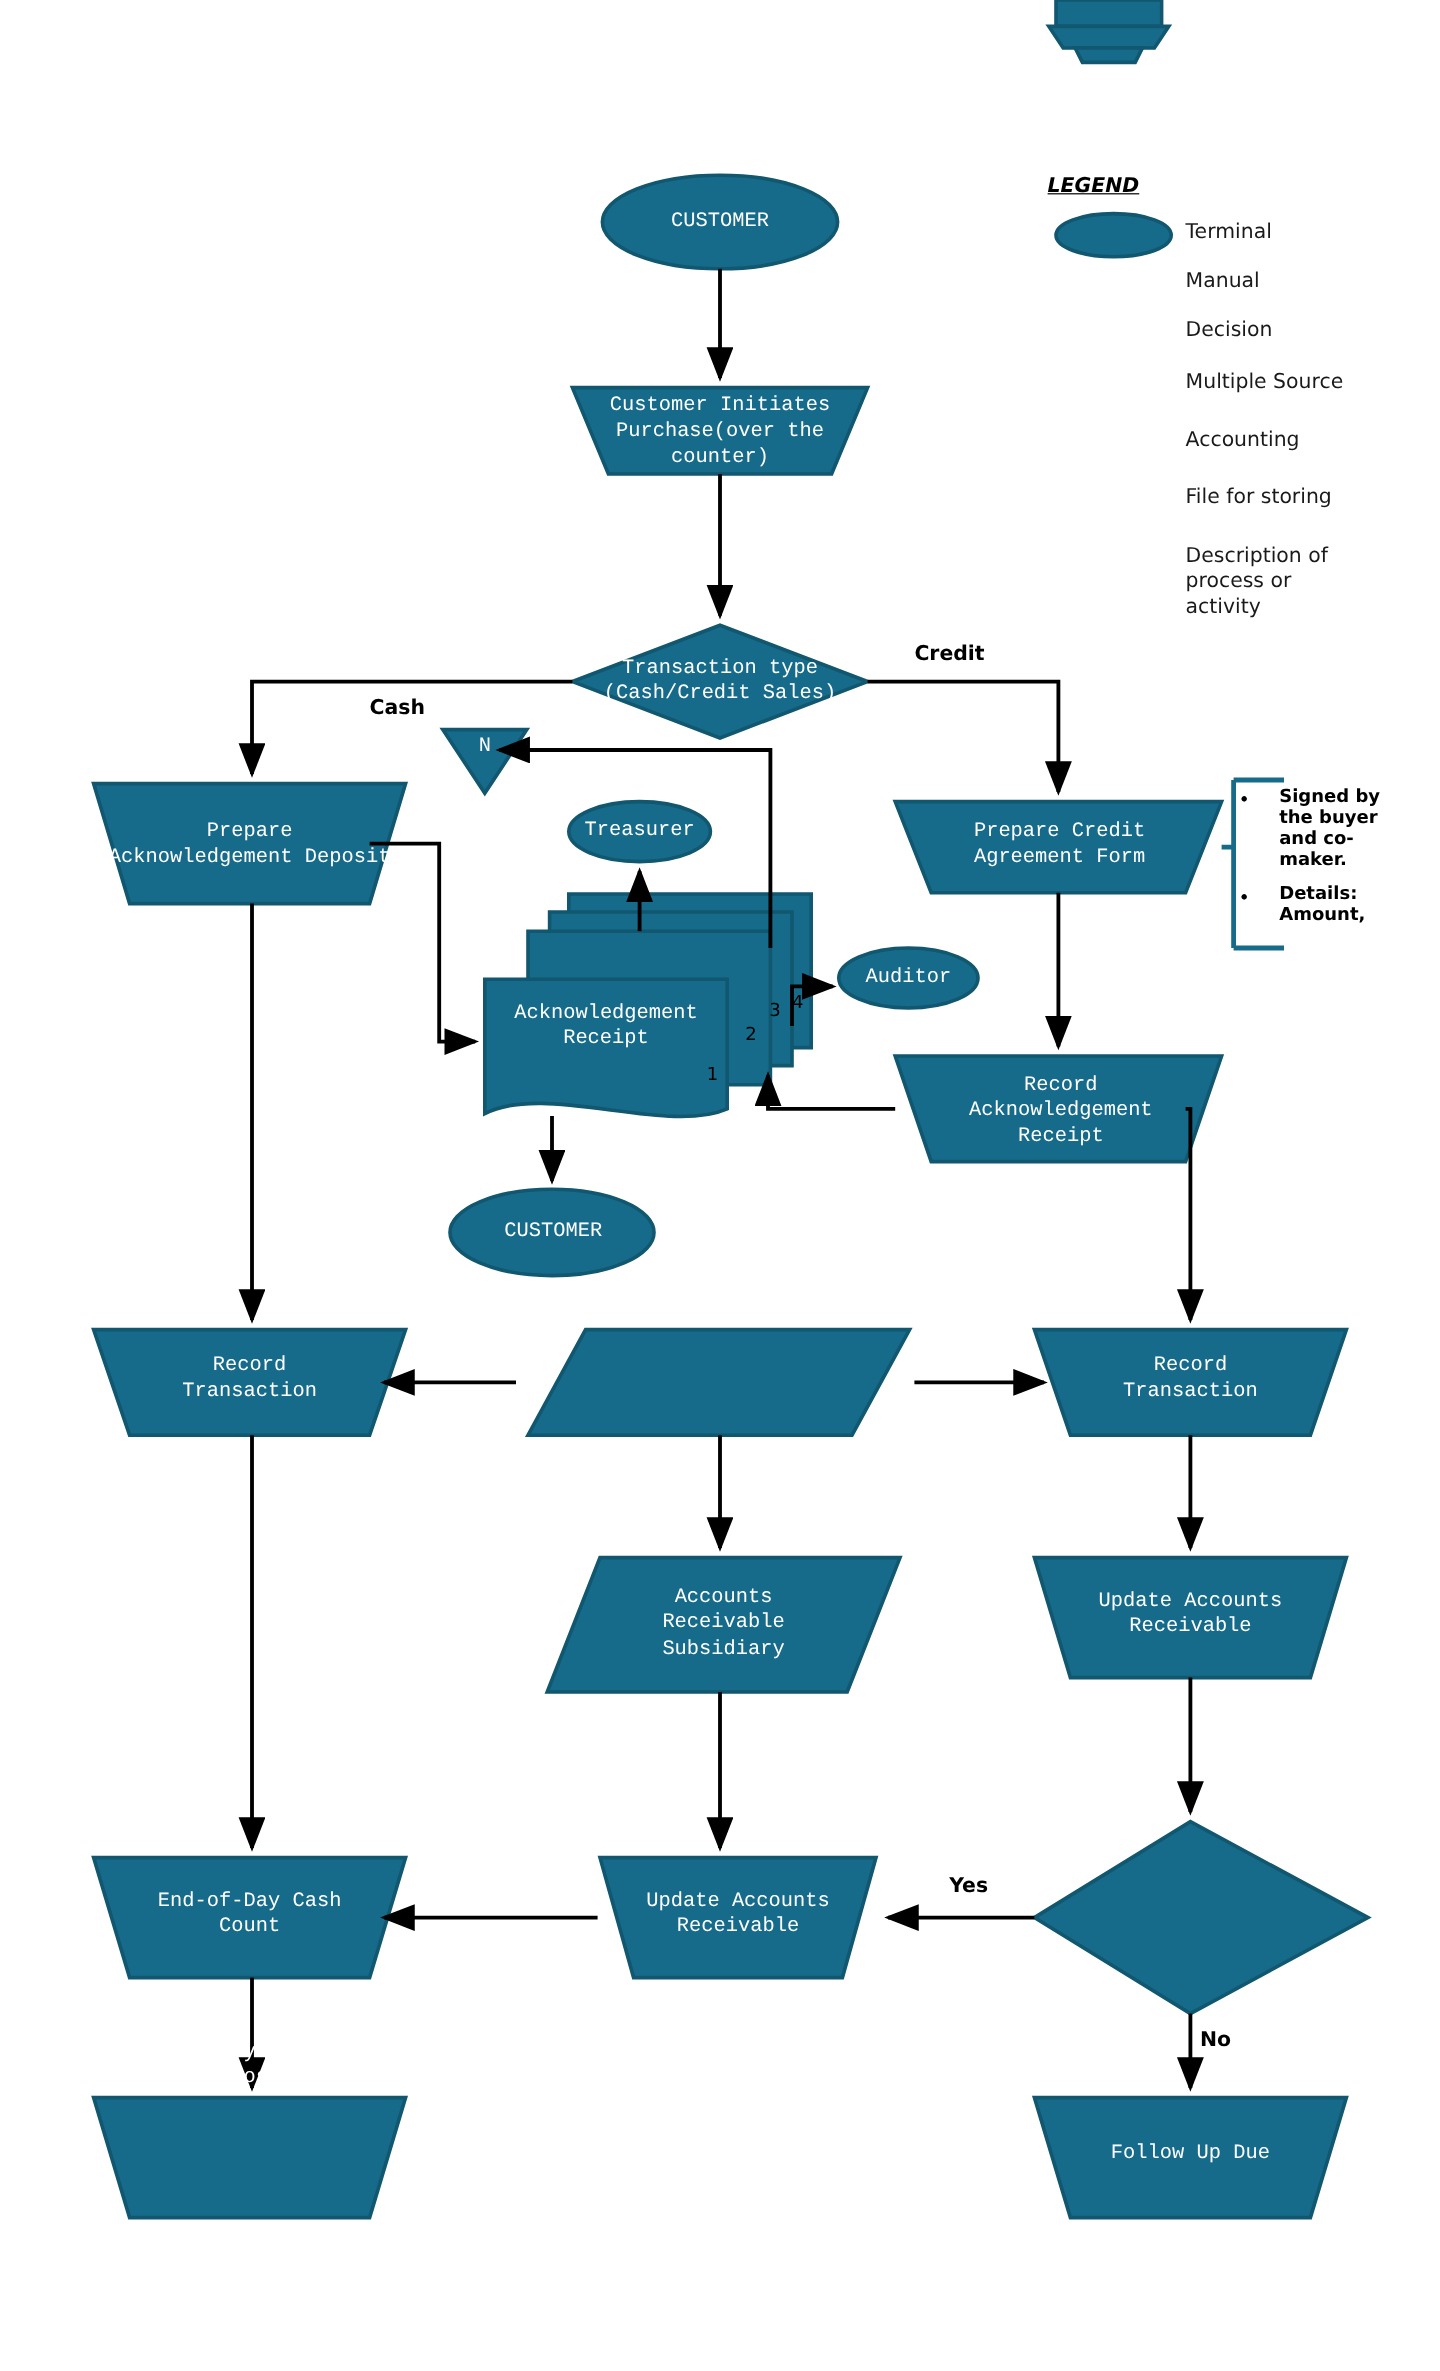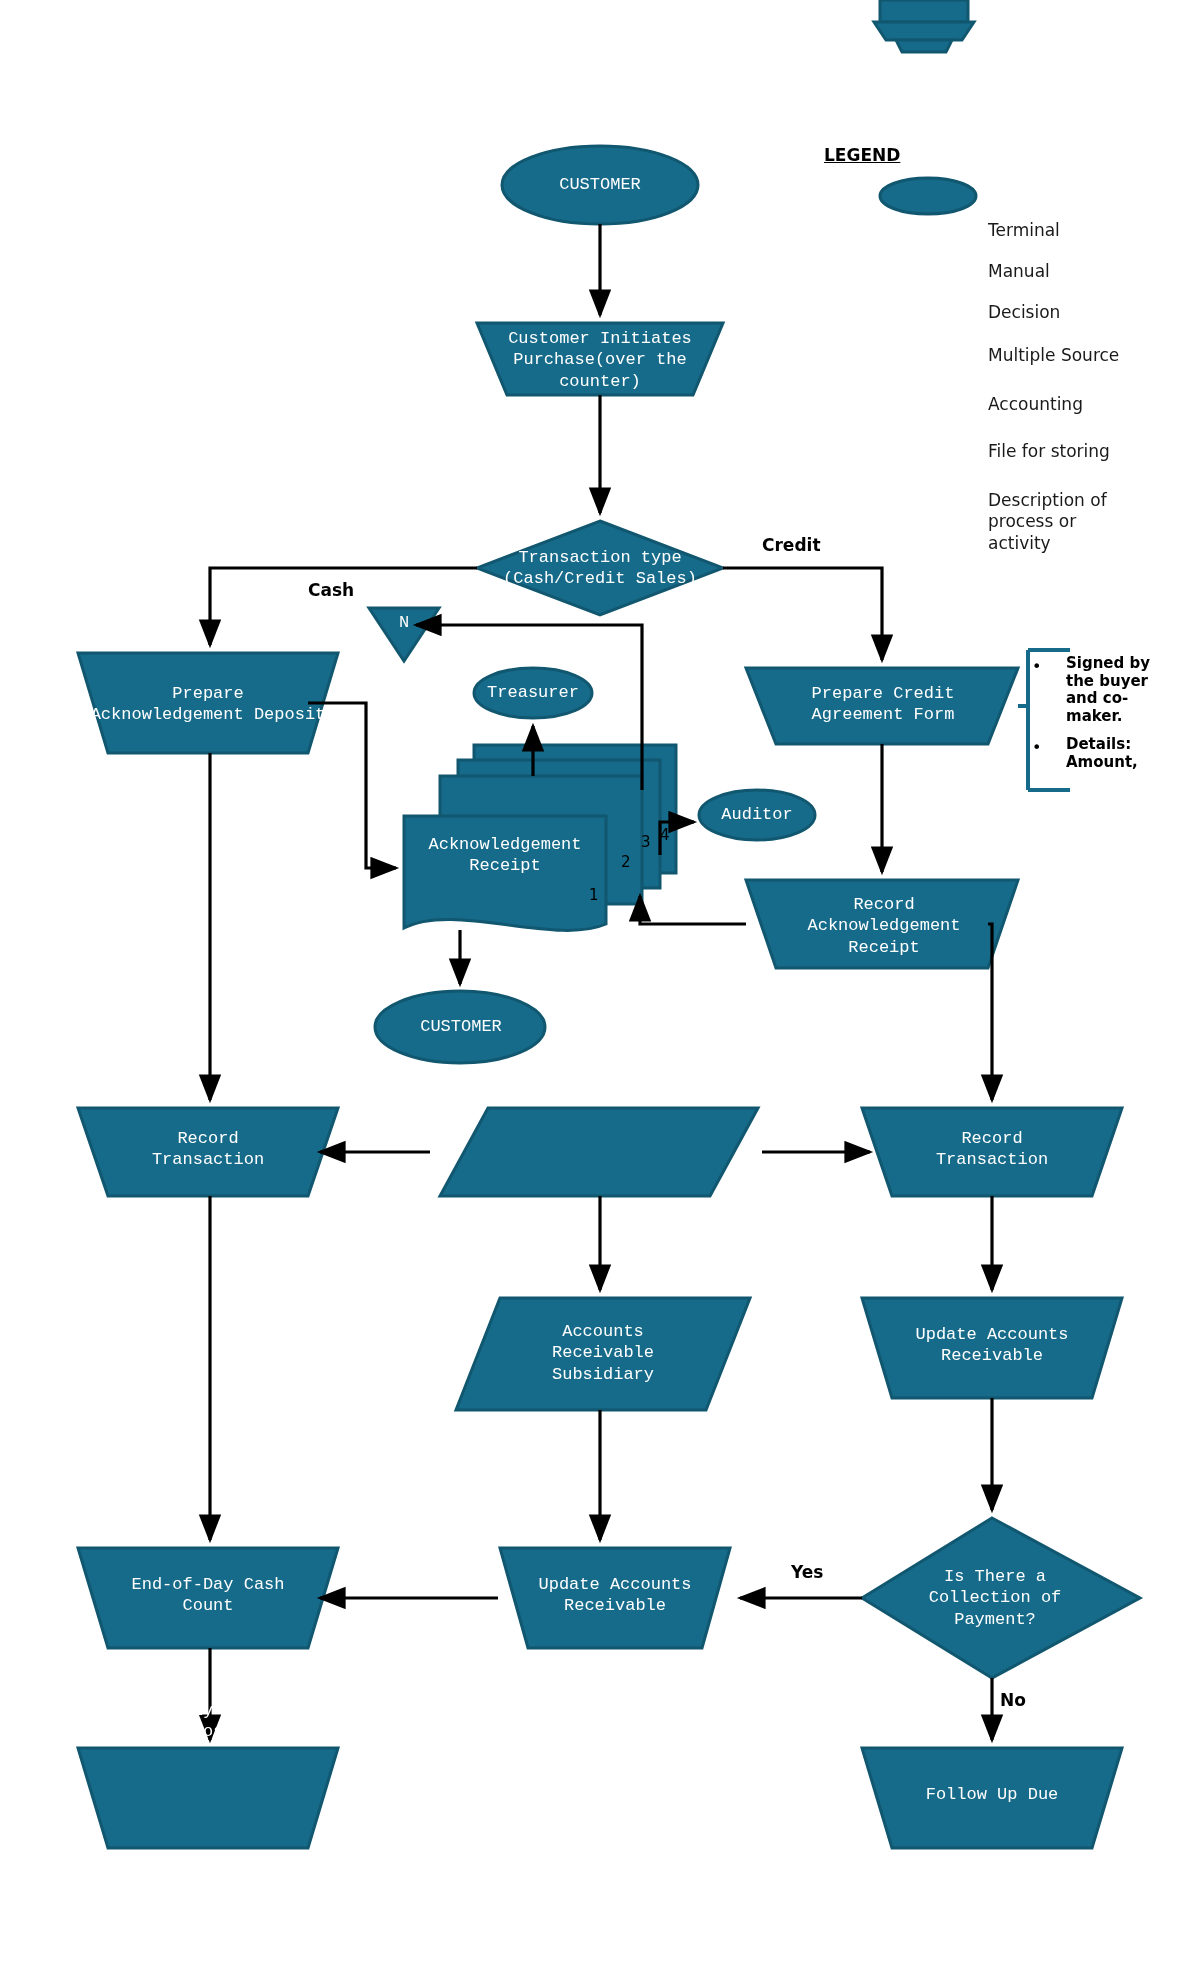--- a/index.html
+++ b/index.html
@@ -22,21 +22,20 @@
   .num-lbl{
     position:absolute;color:#000000;font-size:15px;white-space:nowrap;
   }
   .legend-title{
     position:absolute;color:#000000;font-weight:bold;font-size:17px;
     text-decoration:underline;white-space:nowrap;
   }
   .legend-txt{
     position:absolute;color:#1a1a1a;font-size:17px;line-height:1.25;
     white-space:pre-line;
-    margin-top:37px;
   }
   .callout-txt{
     position:absolute;color:#000000;font-weight:bold;font-size:15px;
     line-height:1.18;white-space:pre-line;
   }
   .bullet{position:absolute;color:#000;font-size:16px;}
 </style>
 </head>
 <body>
 
@@ -205,40 +204,37 @@
 
   <div class="lbl" style="left:876px;top:1312px;width:232px;height:66px;">Update Accounts
 Receivable</div>
 
   <div class="lbl" style="left:86px;top:1562px;width:244px;height:66px;">End-of-Day Cash
 Count</div>
 
   <div class="lbl" style="left:500px;top:1562px;width:230px;height:66px;">Update Accounts
 Receivable</div>
 
-  <div class="lbl" style="left:900px;top:1552px;width:190px;height:92px;">Is There a
-Collection of
-Payment?</div>
 
   <div class="lbl" style="left:88px;top:1688px;width:240px;height:66px;">Weekly Bank
 Deposit</div>
 
   <div class="lbl" style="left:872px;top:1778px;width:240px;height:34px;">Follow Up Due</div>
 
   <div class="edge-lbl" style="left:308px;top:535px;margin-top:45px;">Cash</div>
   <div class="edge-lbl" style="left:762px;top:535px;">Credit</div>
   <div class="edge-lbl" style="left:791px;top:1562px;">Yes</div>
   <div class="edge-lbl" style="left:1000px;top:1690px;">No</div>
 
   <div class="num-lbl" style="left:589px;top:886px;">1</div>
   <div class="num-lbl" style="left:621px;top:853px;">2</div>
   <div class="num-lbl" style="left:641px;top:833px;">3</div>
   <div class="num-lbl" style="left:660px;top:826px;">4</div>
 
-  <div class="legend-title" style="left:824px;top:145px;">LEGEND</div>
+  <div class="legend-title" style="left:873px;top:145px;font-style:italic;">LEGEND</div>
 
   <div class="legend-txt" style="left:988px;top:183px;">Terminal</div>
   <div class="legend-txt" style="left:988px;top:224px;">Manual</div>
   <div class="legend-txt" style="left:988px;top:265px;">Decision</div>
   <div class="legend-txt" style="left:988px;top:308px;">Multiple Source</div>
   <div class="legend-txt" style="left:988px;top:357px;">Accounting</div>
   <div class="legend-txt" style="left:988px;top:404px;">File for storing</div>
   <div class="legend-txt" style="left:988px;top:453px;">Description of
 process or
 activity</div>

